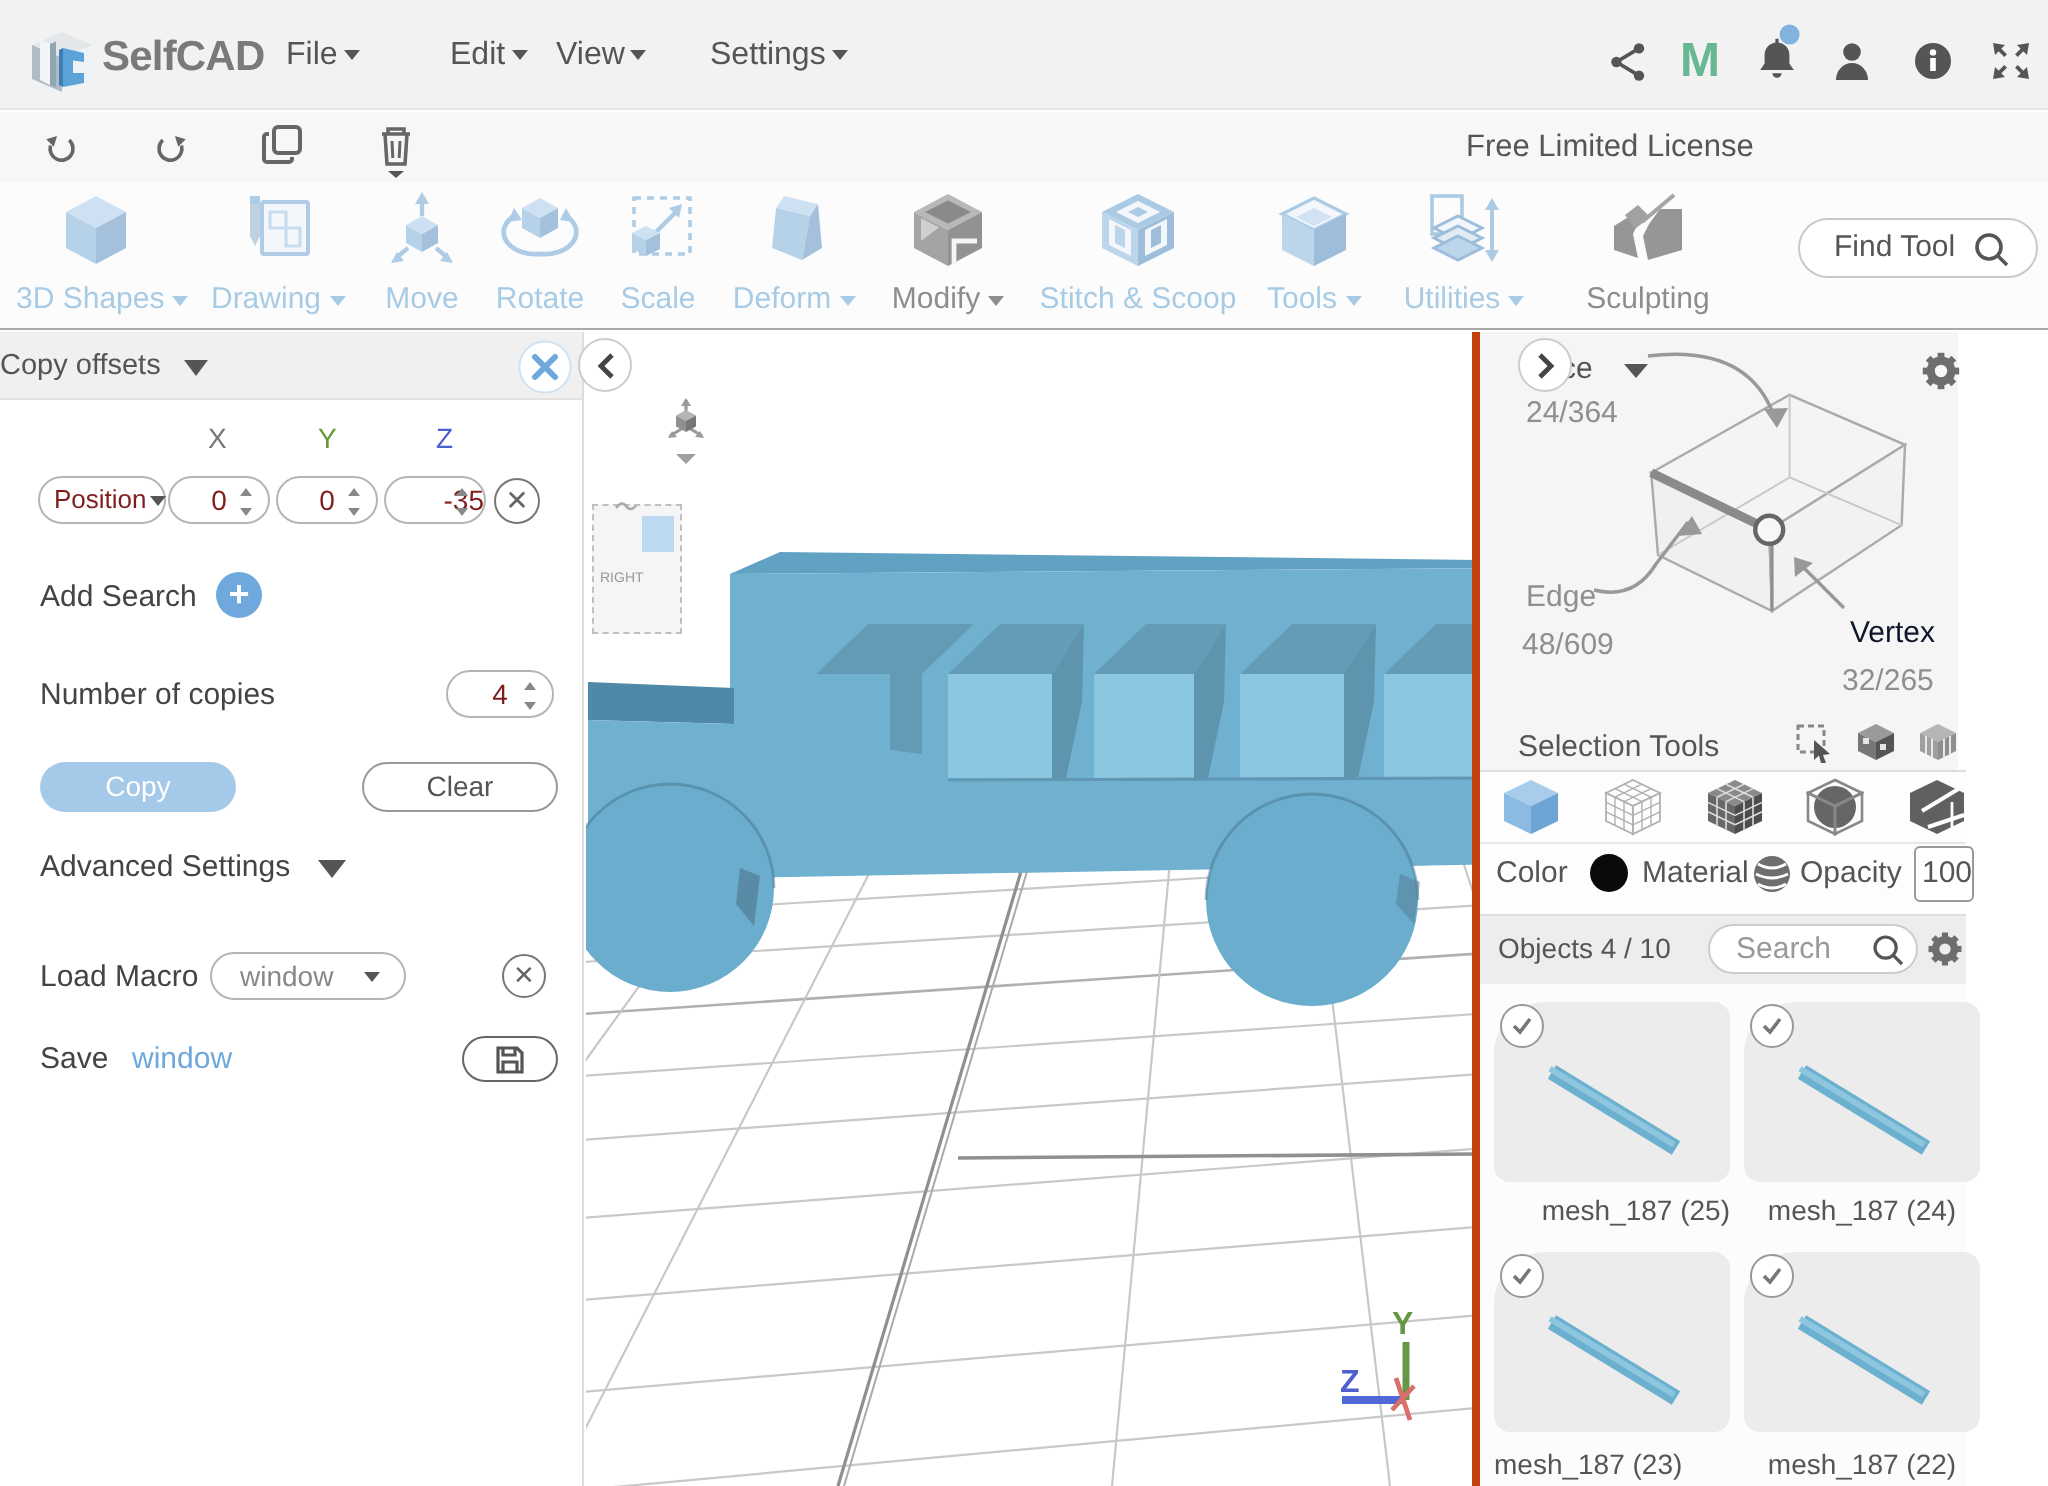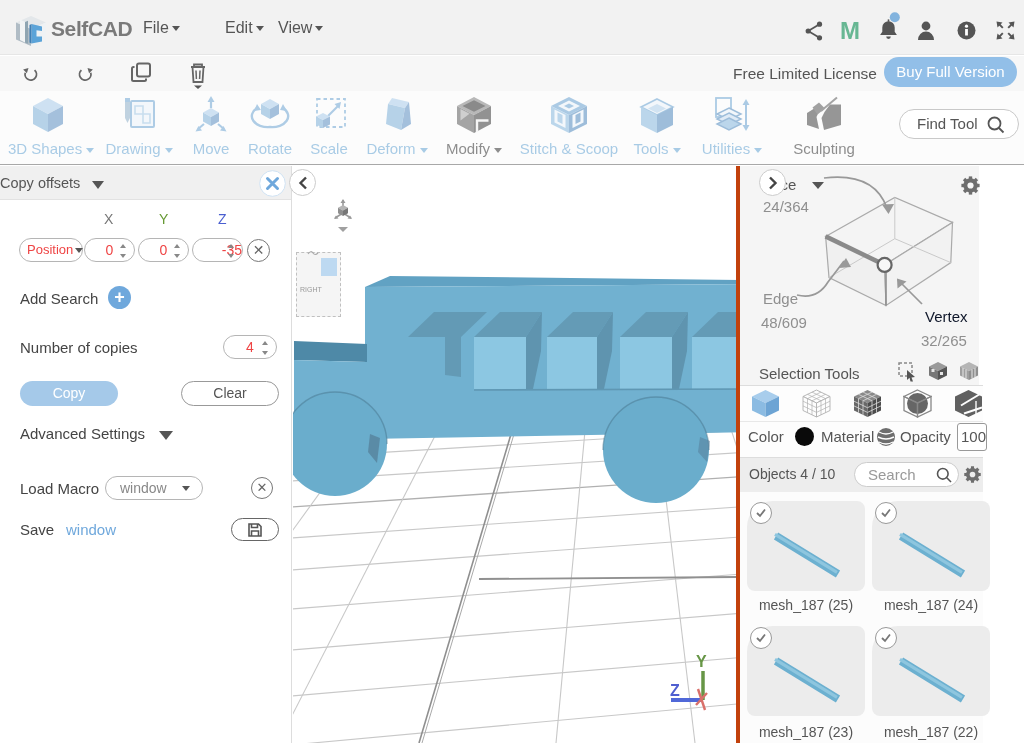--- a/index.html
+++ b/index.html
@@ -8,21 +8,21 @@
 #toolbar{position:absolute;left:0;top:91px;width:1024px;height:74px;background:#fcfcfc;border-bottom:1px solid #a8a8a8}
 .menu{position:absolute;top:0;height:55px;line-height:55px;font-size:16px;color:#555}
 .menu .car{display:inline-block;width:0;height:0;border-left:4.5px solid transparent;border-right:4.5px solid transparent;border-top:5.5px solid #555;margin-left:3px;vertical-align:2px}
 .toolitem{position:absolute;top:96px;text-align:center;opacity:0.62}
 .toollab{font-size:15px;color:#76aed8;margin-top:3px;white-space:nowrap}
 .toollab .car{display:inline-block;width:0;height:0;border-left:4px solid transparent;border-right:4px solid transparent;border-top:5px solid;margin-left:4px;vertical-align:1px}
 #findtool{position:absolute;left:899px;top:109px;width:120px;height:30px;border:1px solid #c9c9c9;border-radius:16px;background:#fff;font-size:15px;color:#555;line-height:28px;padding-left:17px}
 #findtool svg{right:13px !important}
 #leftpanel{position:absolute;left:0;top:166px;width:292px;height:577px;background:#fff;border-right:1px solid #ddd;font-size:15px;color:#444}
 #lp-head{position:absolute;left:0;top:0;width:291px;height:34px;background:#f0f0f0;border-bottom:1px solid #e2e2e2;line-height:34px;color:#555}
-.pill{position:absolute;border:1px solid #b5b5b5;border-radius:12px;background:#fff;height:24px;font-size:14px;color:#ef4444;white-space:nowrap}
+.pill{position:absolute;border:1px solid #b5b5b5;border-radius:12px;background:#fff;height:24px;font-size:14px;color:#7f1d1d;white-space:nowrap}
 .stepper{position:absolute;right:7px;top:5px;width:8px;height:14px}
 .stepper:before{content:"";position:absolute;left:1px;top:0;border-left:3.5px solid transparent;border-right:3.5px solid transparent;border-bottom:4.5px solid #888}
 .stepper:after{content:"";position:absolute;left:1px;bottom:0;border-left:3.5px solid transparent;border-right:3.5px solid transparent;border-top:4.5px solid #888}
 .xcirc{position:absolute;border:1.5px solid #777;border-radius:50%;background:#fff;color:#666;text-align:center}
 #viewport{position:absolute;left:293px;top:166px;width:488px;height:577px;background:#fff;overflow:hidden}
 #rightpanel{position:absolute;left:736px;top:166px;width:243px;height:657px;background:#f5f5f5;border-left:4px solid #c2410c;color:#555}
 .circbtn{position:absolute;width:27px;height:27px;border-radius:50%;background:#fff;border:1px solid #ccc;color:#444;text-align:center;font-size:17px;line-height:24px;font-weight:bold;z-index:5}
 </style></head>
 <body>
 
@@ -33,20 +33,21 @@
     <polygon points="31,7.5 16,14 16,31 31,24.5" fill="#eff2f4"></polygon>
     <polygon points="5,4.5 10,7 10,27.5 5,25" fill="#f2f4f5"></polygon>
     <polygon points="10,7 13,5.7 13,28.8 10,27.5" fill="#8fa5b2"></polygon>
     <path d="M16.5 9 L27 11.5 L27 16 L21.5 15.2 L21.5 21.5 L27 21.5 L27 26.5 L16.5 28.5 Z" fill="#5ba3d8"></path>
     <path d="M16.5 9 L14.5 10 L14.5 27.5 L16.5 28.5 Z" fill="#3e7fb5"></path>
   </svg>
   <div class="abs" style="left:51px;top:17px;font-size:21px;color:#7a7a7a;font-weight:bold;letter-spacing:-0.4px">SelfCAD</div>
   <div class="menu" style="left:143px">File<span class="car"></span></div>
   <div class="menu" style="left:225px">Edit<span class="car"></span></div>
   <div class="menu" style="left:278px">View<span class="car"></span></div>
+  <div class="menu" style="left:355px">Settings<span class="car"></span></div>
 
   <svg class="abs" style="left:805px;top:21px" width="19" height="20" viewBox="0 0 19 20">
     <circle cx="3.2" cy="10" r="2.6" fill="#555"></circle>
       <circle cx="14.5" cy="3.2" r="2.6" fill="#555"></circle>
       <circle cx="14.5" cy="16.8" r="2.6" fill="#555"></circle>
     <line x1="3.2" y1="10" x2="14.5" y2="3.2" stroke="#555" stroke-width="1.8"></line>
       <line x1="3.2" y1="10" x2="14.5" y2="16.8" stroke="#555" stroke-width="1.8"></line>
   </svg>
   <div class="abs" style="left:840px;top:17px;font-size:24px;font-weight:bold;color:#67b793">M</div>
   <svg class="abs" style="left:877px;top:11px" width="26" height="31" viewBox="0 0 26 31">
@@ -93,21 +94,20 @@
     <rect x="6" y="1.5" width="13" height="13" rx="2" fill="none" stroke="#666" stroke-width="2"></rect>
     <path d="M3.5 5 h-1 a1.5 1.5 0 0 0 -1.5 1.5 v11 a1.5 1.5 0 0 0 1.5 1.5 h11 a1.5 1.5 0 0 0 1.5 -1.5 v-1" fill="none" stroke="#666" stroke-width="2"></path>
   </svg>
   <svg class="abs" style="left:188px;top:5px" width="20" height="28" viewBox="0 0 20 28">
     <path d="M3 6 h14 M6 6 v-2.5 h8 v2.5 M4.5 6 l1 15 h9 l1-15" fill="none" stroke="#666" stroke-width="1.8"></path>
     <line x1="8" y1="9.5" x2="8.4" y2="18" stroke="#666" stroke-width="1.5"></line>
       <line x1="12" y1="9.5" x2="11.6" y2="18" stroke="#666" stroke-width="1.5"></line>
     <polygon points="6,24.5 14,24.5 10,28" fill="#555"></polygon>
   </svg>
   <div class="abs" style="left:733px;top:9px;font-size:15.5px;color:#555">Free Limited License</div>
-  <div class="abs" style="left:884px;top:1px;width:133px;height:30px;background:#92bfe8;border-radius:16px;color:#fff;font-size:15px;text-align:center;line-height:30px">Buy Full Version</div>
 </div>
 
 <div id="toolbar"></div>
 
 <div class="toolitem" style="left:8px;width:80px">
   <svg width="36" height="37" viewBox="0 0 36 37">
       <polygon points="18,2 33,10 18,18 3,10" fill="#b3d2ec"></polygon>
       <polygon points="3,10 18,18 18,36 3,28" fill="#8cb9dd"></polygon>
       <polygon points="33,10 18,18 18,36 33,28" fill="#6f9cca"></polygon>
     </svg>
@@ -569,17 +569,17 @@
     </svg>
   <svg class="abs" style="left:139px;top:340px" width="14" height="14" viewBox="0 0 14 14">
       <path d="M3 7 L6 10 L11 3.5" fill="none" stroke="#777" stroke-width="1.8"></path>
     </svg>
   <svg class="abs" style="left:14px;top:465px" width="14" height="14" viewBox="0 0 14 14">
       <path d="M3 7 L6 10 L11 3.5" fill="none" stroke="#777" stroke-width="1.8"></path>
     </svg>
   <svg class="abs" style="left:139px;top:465px" width="14" height="14" viewBox="0 0 14 14">
       <path d="M3 7 L6 10 L11 3.5" fill="none" stroke="#777" stroke-width="1.8"></path>
     </svg>
-  <div class="abs" style="left:7px;top:431px;width:118px;text-align:center;font-size:14px;color:#555">mesh_187 (25)</div>
+  <div class="abs" style="left:7px;top:431px;width:118px;text-align:right;font-size:14px;color:#555">mesh_187 (25)</div>
   <div class="abs" style="left:132px;top:431px;width:118px;text-align:center;font-size:14px;color:#555">mesh_187 (24)</div>
-  <div class="abs" style="left:7px;top:558px;width:118px;text-align:center;font-size:14px;color:#555">mesh_187 (23)</div>
+  <div class="abs" style="left:7px;top:558px;width:118px;text-align:left;font-size:14px;color:#555">mesh_187 (23)</div>
   <div class="abs" style="left:132px;top:558px;width:118px;text-align:center;font-size:14px;color:#555">mesh_187 (22)</div>
 </div>
 
 </body></html>

